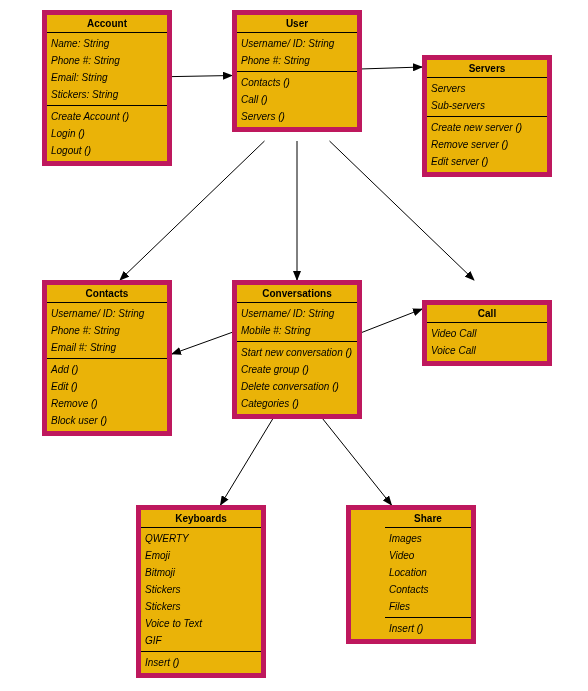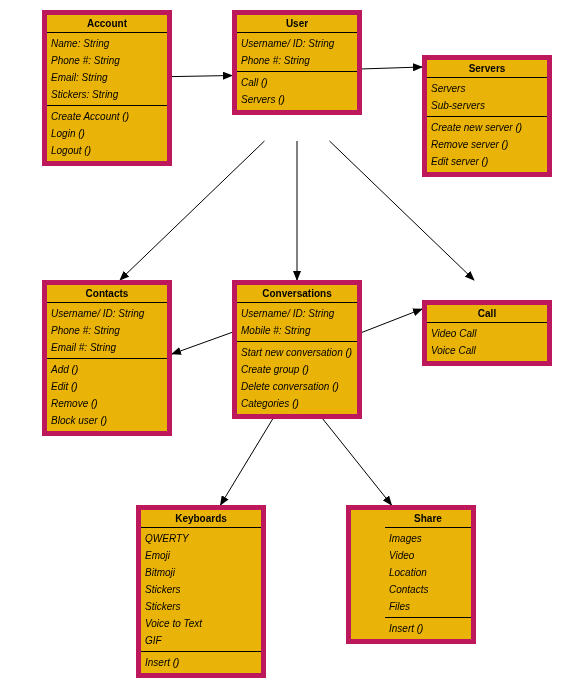--- a/index.html
+++ b/index.html
@@ -81,20 +81,21 @@
         <div class="row">Logout ()</div>
       </div>
     </div>
     <div class="class-box" style="left: 232px; top: 10px; width: 130px;">
       <div class="title">User</div>
       <div class="section">
         <div class="row">Username/ ID: String</div>
         <div class="row">Phone #: String</div>
       </div>
       <div class="section">
+        <div class="row">Contacts ()</div>
         <div class="row">Call ()</div>
         <div class="row">Servers ()</div>
       </div>
     </div>
     <div class="class-box" style="left: 422px; top: 10px; width: 130px; margin-top: 45px;">
       <div class="title">Servers</div>
       <div class="section">
         <div class="row">Servers</div>
         <div class="row">Sub-servers</div>
       </div>

